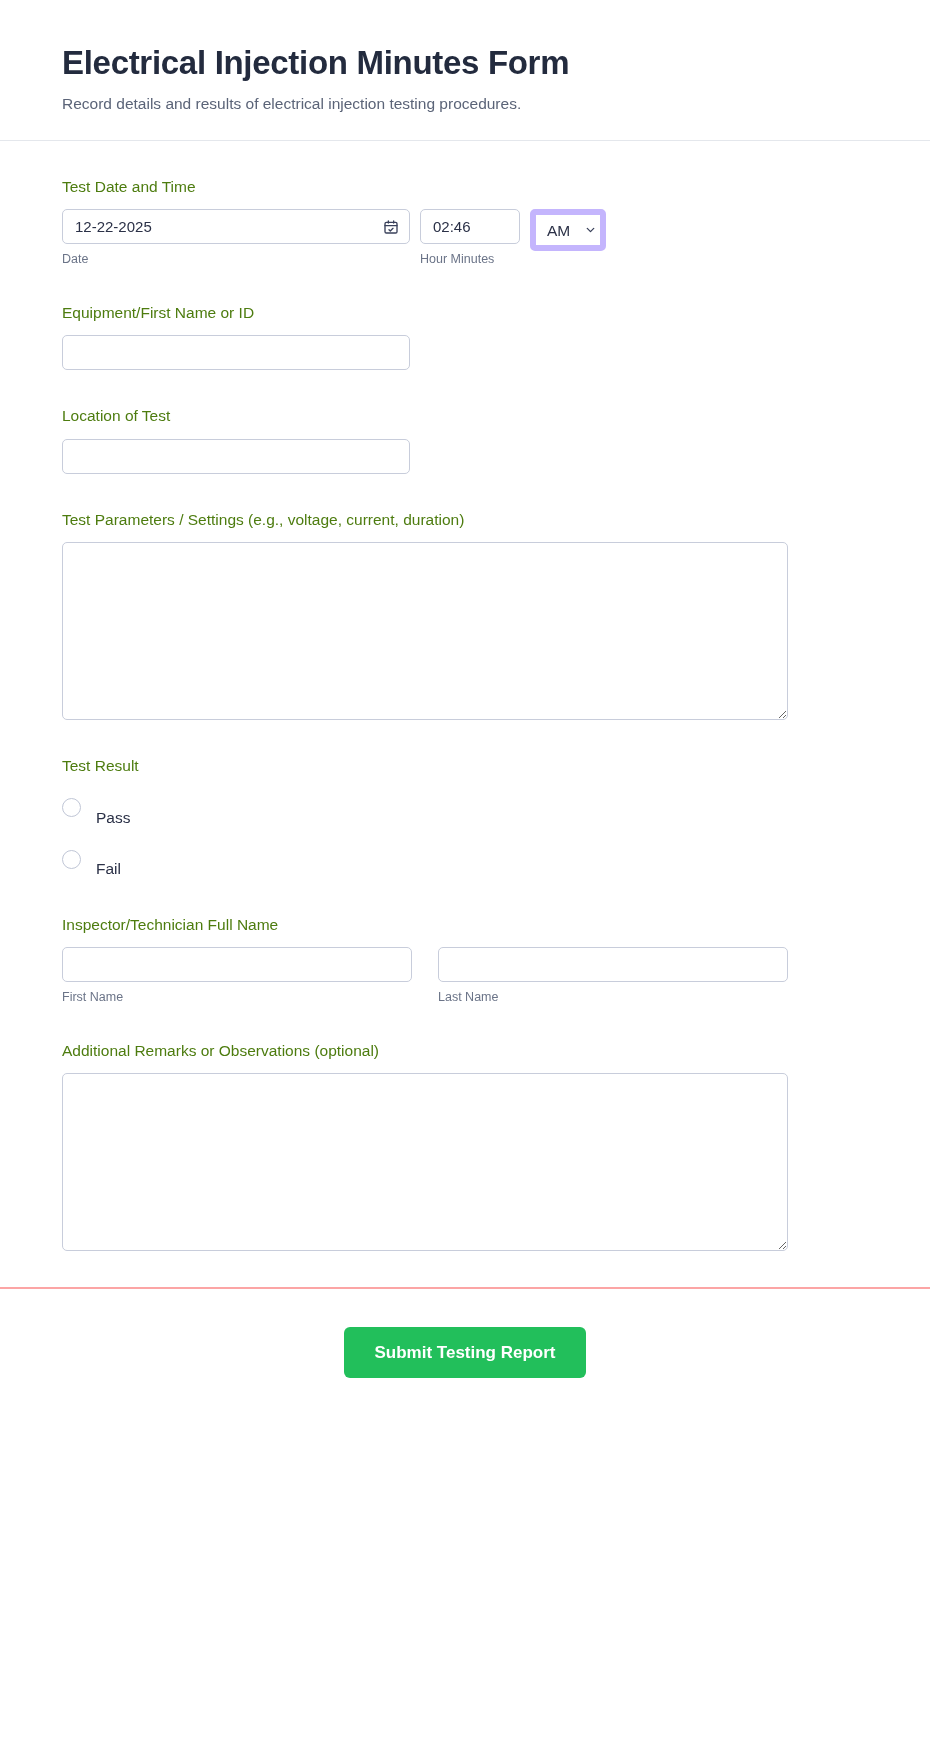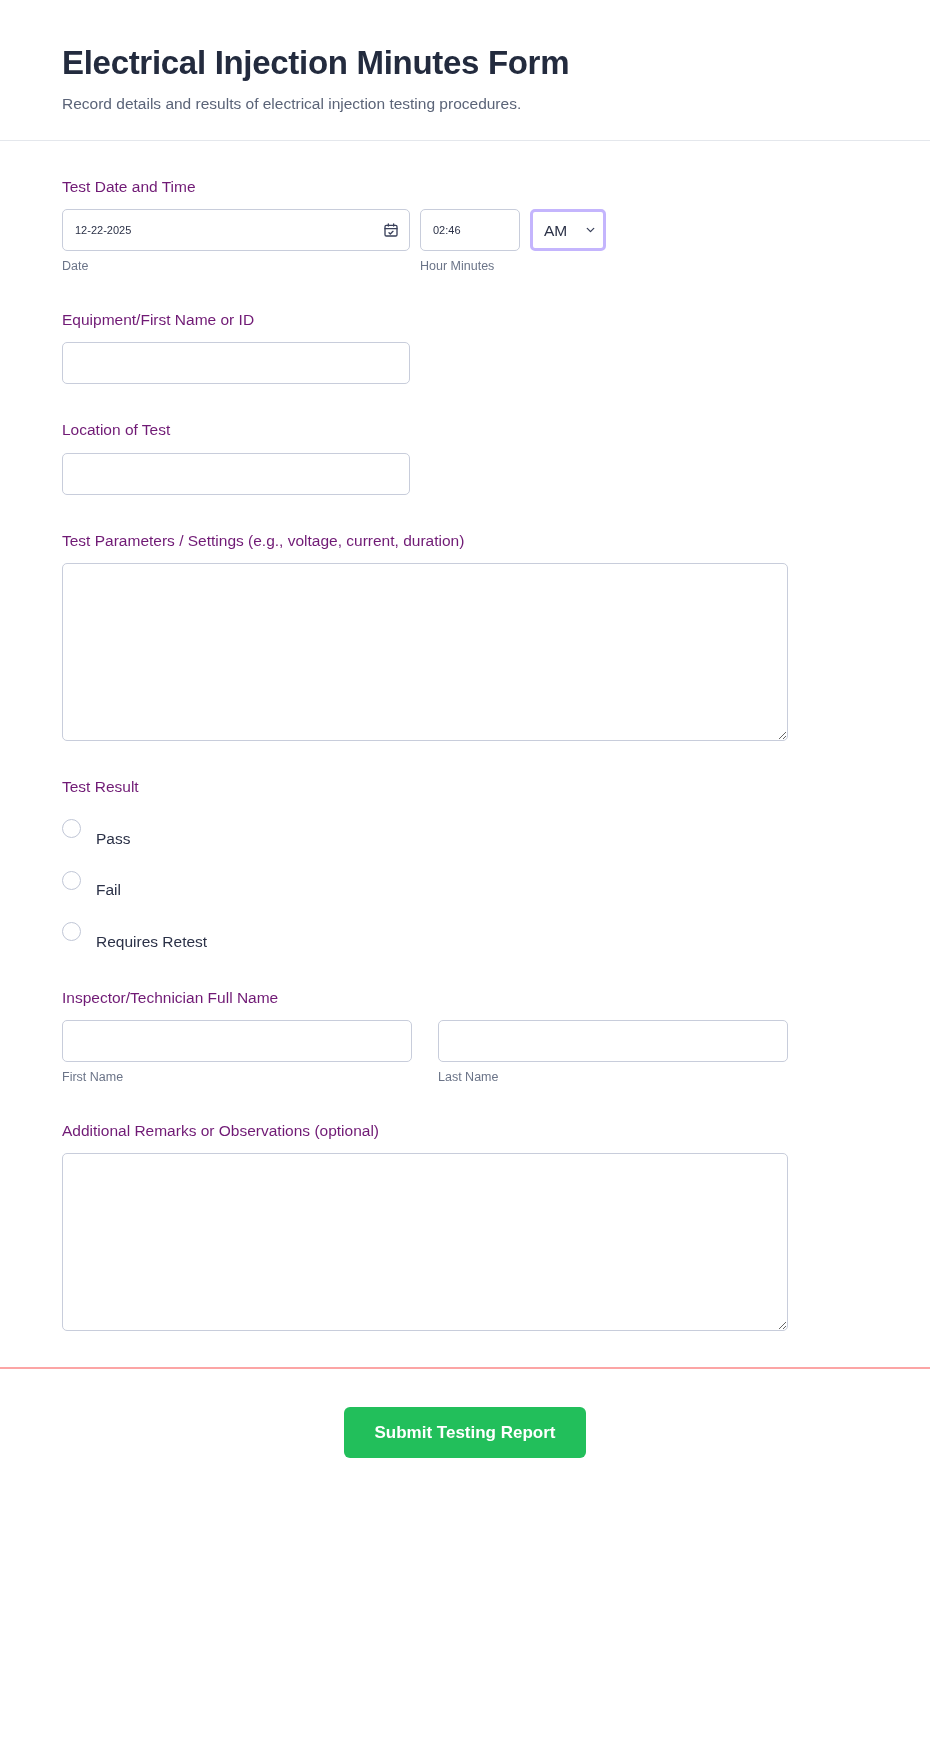--- a/index.html
+++ b/index.html
@@ -34,41 +34,41 @@
     margin: 0;
     line-height: 1.3;
   }
 
   
   .form-body { padding: 36px 62px 0 62px; }
   .field-block { margin-bottom: 36px; }
   .field-label {
     display: block;
     font-size: 15.5px;
-    color: #701a75;
+    color: #4d7c0f;
     margin-bottom: 12px;
     line-height: 1.3;
   }
   .sub-label {
     font-size: 12.5px;
     color: #6b7488;
     margin-top: 8px;
     display: block;
     line-height: 1.2;
   }
 
   
   .txt-input {
     display: block;
-    height: 42px;
+    height: 35px;
     border: 1px solid #c8cddb;
     border-radius: 5px;
     background: #fff;
     font-family: "Liberation Sans", sans-serif;
-    font-size: 11px;
+    font-size: 15px;
     color: #2b3147;
     padding: 4px 12px;
     outline: none;
   }
   .txt-input::placeholder { color: #9aa2b4; }
   .w-small { width: 348px; }
 
   textarea.txt-area {
     display: block;
     width: 726px;
@@ -102,21 +102,21 @@
     line-height: 0;
   }
   .time-input { width: 100px; }
 
   .ampm-wrap { position: relative; width: 76px; }
   select.ampm {
     -webkit-appearance: none;
     appearance: none;
     width: 76px;
     height: 42px;
-    border: 3px solid #c4b5fd;
+    border: 6px solid #c4b5fd;
     border-radius: 5px;
     background: #fff;
     font-family: "Liberation Sans", sans-serif;
     font-size: 15.5px;
     color: #2b3147;
     padding: 0 26px 0 11px;
     outline: none;
   }
   .chev {
     position: absolute;
@@ -247,24 +247,20 @@
         <div class="radio-row">
           <span class="radio-mark"></span>
           <span class="radio-text">Pass</span>
         </div>
 
         <div class="radio-row">
           <span class="radio-mark"></span>
           <span class="radio-text">Fail</span>
         </div>
 
-        <div class="radio-row">
-          <span class="radio-mark"></span>
-          <span class="radio-text">Requires Retest</span>
-        </div>
 
       </div>
     </div>
 
     <div class="field-block">
       <span class="field-label">Inspector/Technician Full Name</span>
       <div class="name-row">
         <div class="name-col first">
           <input class="txt-input" type="text" value="" style="">
           <span class="sub-label">First Name</span>

